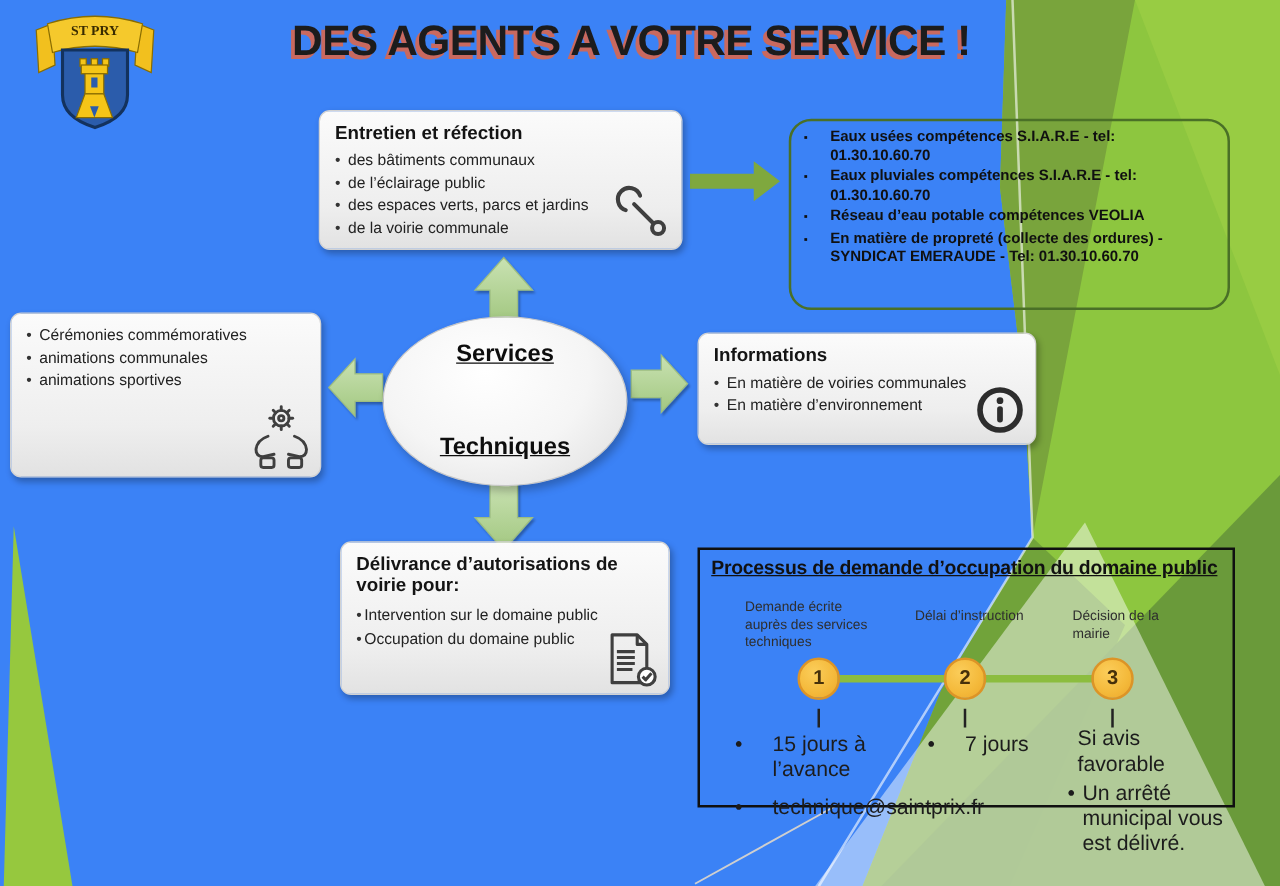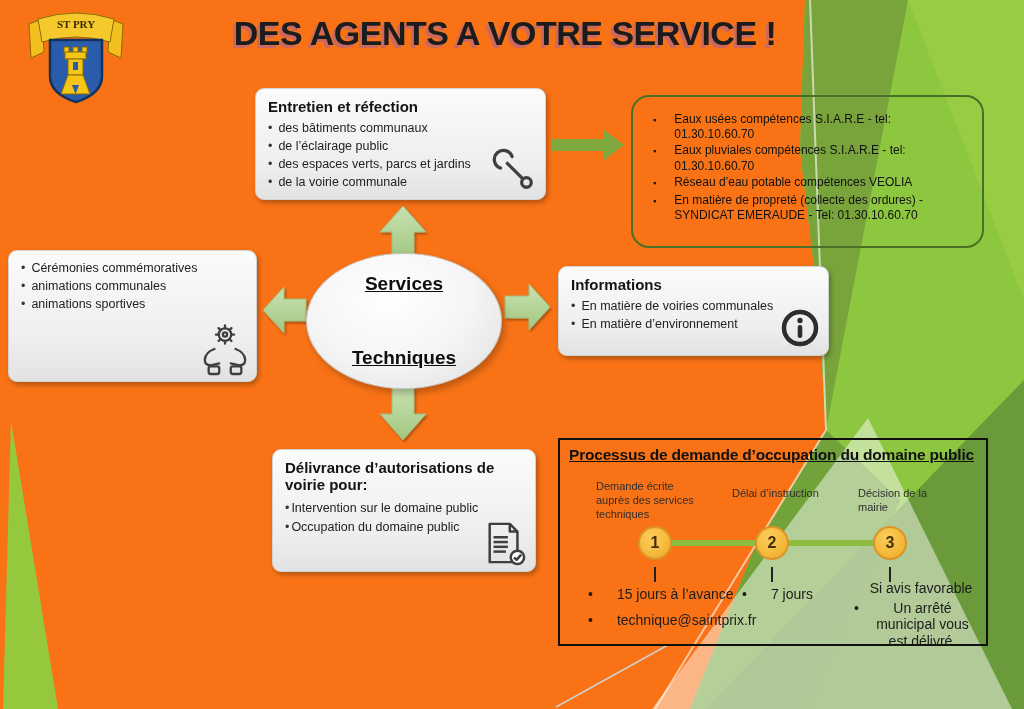--- a/index.html
+++ b/index.html
@@ -1,16 +1,16 @@
 <!DOCTYPE html>
 <html><head>
 <meta charset="utf-8">
 <style>
   html,body{margin:0;padding:0;background:#888;}
-  .slide{position:relative;width:1024px;height:709px;background:#f97316;overflow:hidden;
+  .slide{position:relative;width:1024px;height:709px;background:#3b82f6;overflow:hidden;
          font-family:"Liberation Sans",sans-serif;margin:0 auto;}
   svg.bg{position:absolute;inset:0;z-index:0;}
   .content{position:absolute;inset:0;z-index:2;}
   svg.arrows{position:absolute;inset:0;z-index:1;pointer-events:none;}
 
   .page-title{position:absolute;left:505px;top:14px;transform:translateX(-50%);
       white-space:nowrap;font-size:34px;font-weight:700;letter-spacing:-.5px;color:#1c1c1c;
       text-shadow:-3px 3px 0 #c9695f;margin:0;}
 
   .logo{position:absolute;left:26px;top:6px;width:100px;height:104px;}
@@ -21,28 +21,28 @@
   .card h3{margin:0 0 5px;font-size:15px;line-height:1.15;color:#141414;}
   .card ul{margin:0;padding:0;list-style:none;font-size:12.5px;color:#222;}
   .card li{display:flex;gap:6px;line-height:1.42;}
   .card li::before{content:"•";color:#333;}
   .tight li{gap:2px;line-height:1.55;}
   .card .corner-icon{position:absolute;}
 
   .card-entretien{left:255px;top:88px;width:291px;height:112px;}
   .card-soutien{left:8px;top:250px;width:249px;height:132px;}
   .card-informations{left:558px;top:266px;width:271px;height:90px;}
-  .card-delivrance{left:272px;top:449px;width:264px;height:123px;}
+  .card-delivrance{left:272px;top:433px;width:264px;height:123px;}
 
   .delegation{position:absolute;left:631px;top:95px;width:353px;height:153px;
       border:2px solid #4a7027;border-radius:18px;background:transparent;
       box-sizing:border-box;padding:5px 12px 4px 10px;overflow:hidden;}
   .delegation h3{margin:0 0 3px;text-align:center;font-size:13.5px;color:#111;
       text-decoration:underline;}
-  .delegation ul{margin:10px;padding:0;list-style:none;font-size:12px;font-weight:400;color:#101010;}
+  .delegation ul{margin:0;padding:0;list-style:none;font-size:12px;font-weight:700;color:#101010;}
   .delegation li{display:flex;gap:18px;line-height:1.27;margin-bottom:1px;}
   .delegation li::before{content:"▪";font-size:9px;line-height:1.9;}
 
   .hub{position:absolute;left:306px;top:253px;width:194px;height:134px;border-radius:50%;
       background:radial-gradient(ellipse at 42% 32%, #ffffff 0%, #f5f5f5 52%, #dddddd 100%);
       border:1px solid #c7c7c7;box-shadow:3px 4px 7px rgba(0,0,0,.25);
       display:flex;flex-direction:column;align-items:center;justify-content:center;gap:48px;}
   .hub span{font-size:19px;font-weight:700;color:#0e0e0e;text-decoration:underline;line-height:1.35;}
 
   .processus{position:absolute;left:558px;top:438px;width:430px;height:208px;
@@ -54,21 +54,21 @@
   .lbl-2{left:172px;top:47px;width:130px;}
   .lbl-3{left:298px;top:47px;width:88px;}
   .tl-line{position:absolute;left:95px;top:100px;width:235px;height:6px;background:#8cbd3f;border-radius:3px;}
   .tl-circle{position:absolute;top:86px;width:34px;height:34px;border-radius:50%;
       background:radial-gradient(circle at 38% 32%, #fbcd5a 0%, #f4b93a 60%, #eca72c 100%);
       border:2px solid #dc9427;box-sizing:border-box;display:flex;align-items:center;justify-content:center;
       font-size:16px;font-weight:700;color:#46300a;}
   .c1{left:78px;}.c2{left:195px;}.c3{left:313px;}
   .tick{position:absolute;top:127px;width:2px;height:15px;background:#222;}
   .t1{left:94px;}.t2{left:211px;}.t3{left:329px;}
-  .notes{position:absolute;font-size:14px;color:#1c1c1c;text-align:center;}
+  .notes{position:absolute;font-size:17px;color:#1c1c1c;}
   .notes-1{left:28px;top:146px;width:170px;}
   .notes-2{left:182px;top:146px;width:110px;}
   .notes-3{left:292px;top:140px;width:128px;}
   .note-row{display:flex;gap:24px;margin-bottom:9px;line-height:1.2;}
   .note-row::before{content:"•";}
   .notes-3 .note-row{gap:6px;margin:2px 0 0 2px;}
   .note-intro{margin-left:10px;line-height:1.25;}
 </style>
 </head>
 <body>

